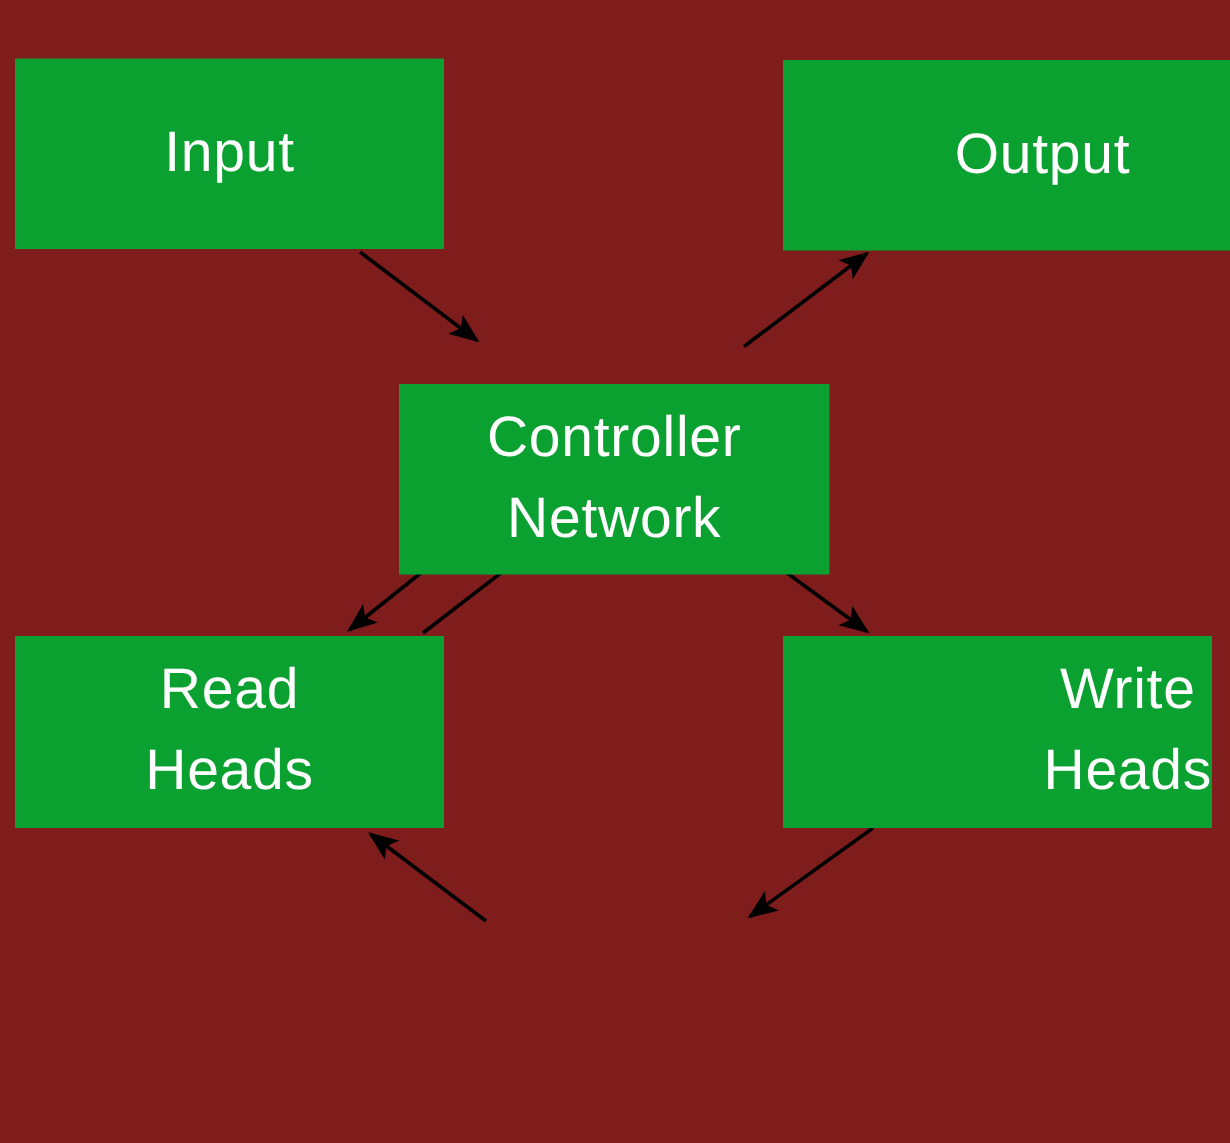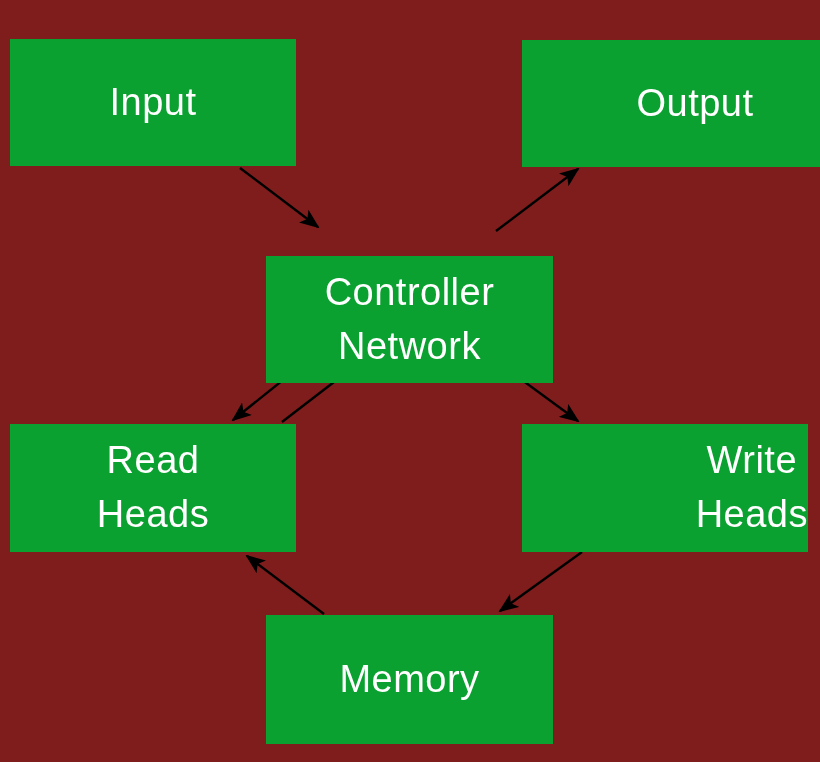--- a/index.html
+++ b/index.html
@@ -83,17 +83,14 @@
   <div class="node node-read-heads">
     <span class="node-label">Read
 Heads</span>
   </div>
 
   <div class="node node-write-heads">
     <span class="node-label">Write
 Heads</span>
   </div>
 
-  <div class="node node-memory">
-    <span class="node-label">Memory</span>
-  </div>
 
 </div>
 
 </body></html>

